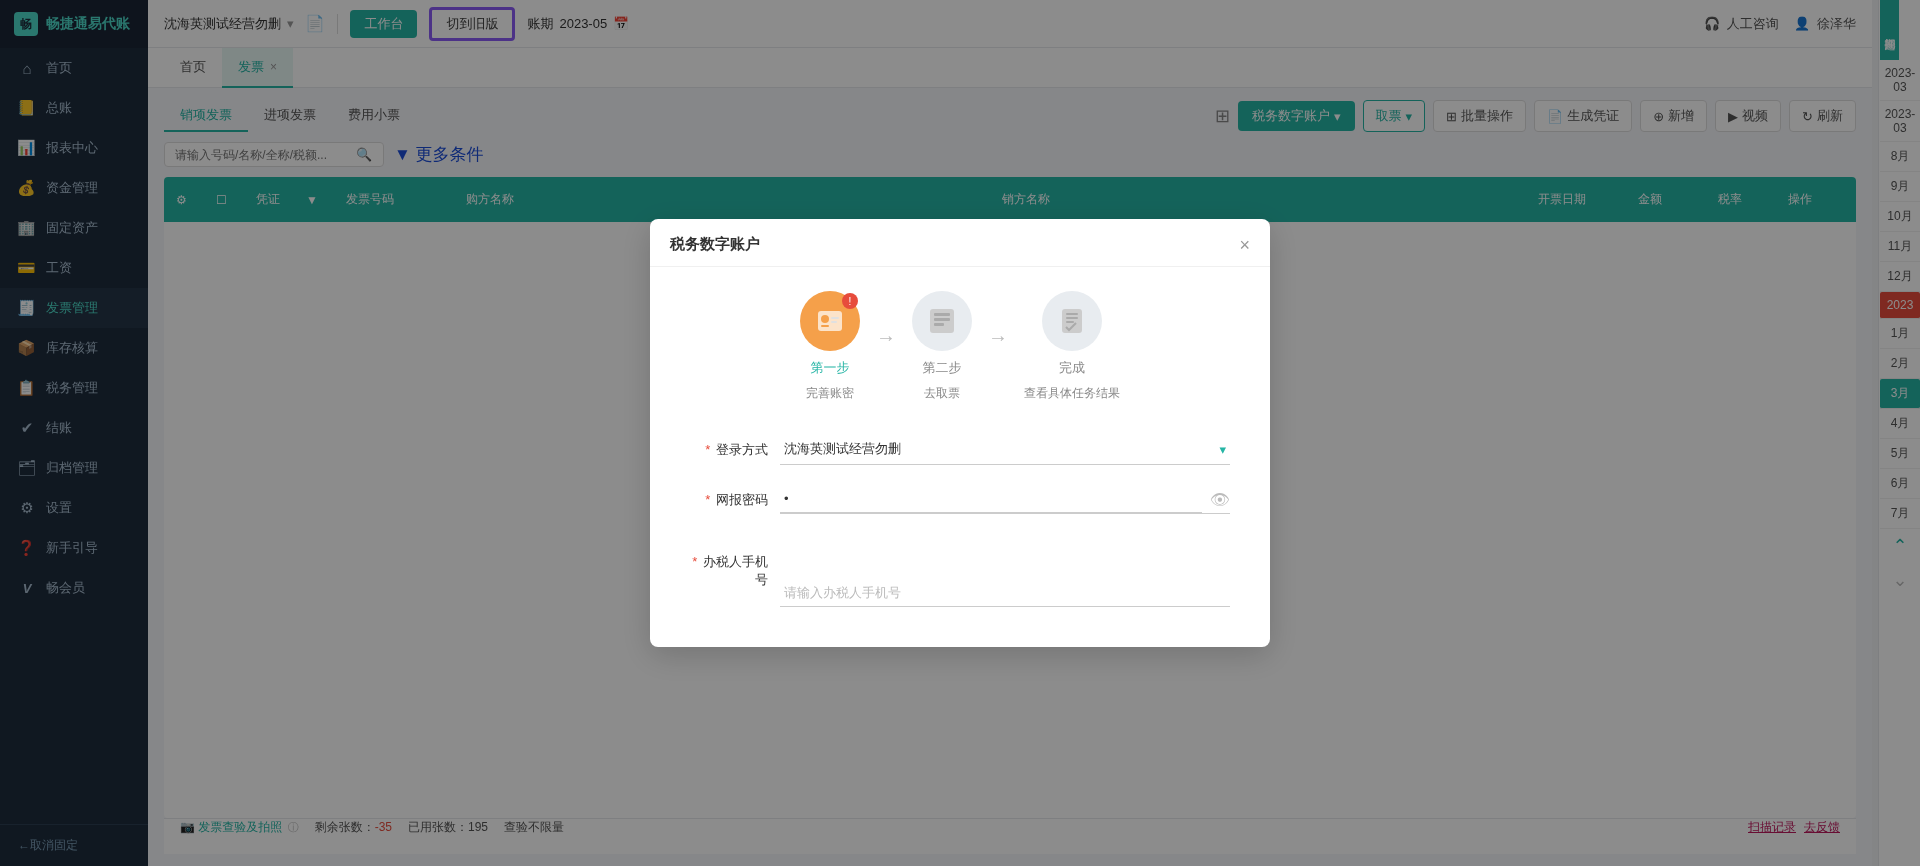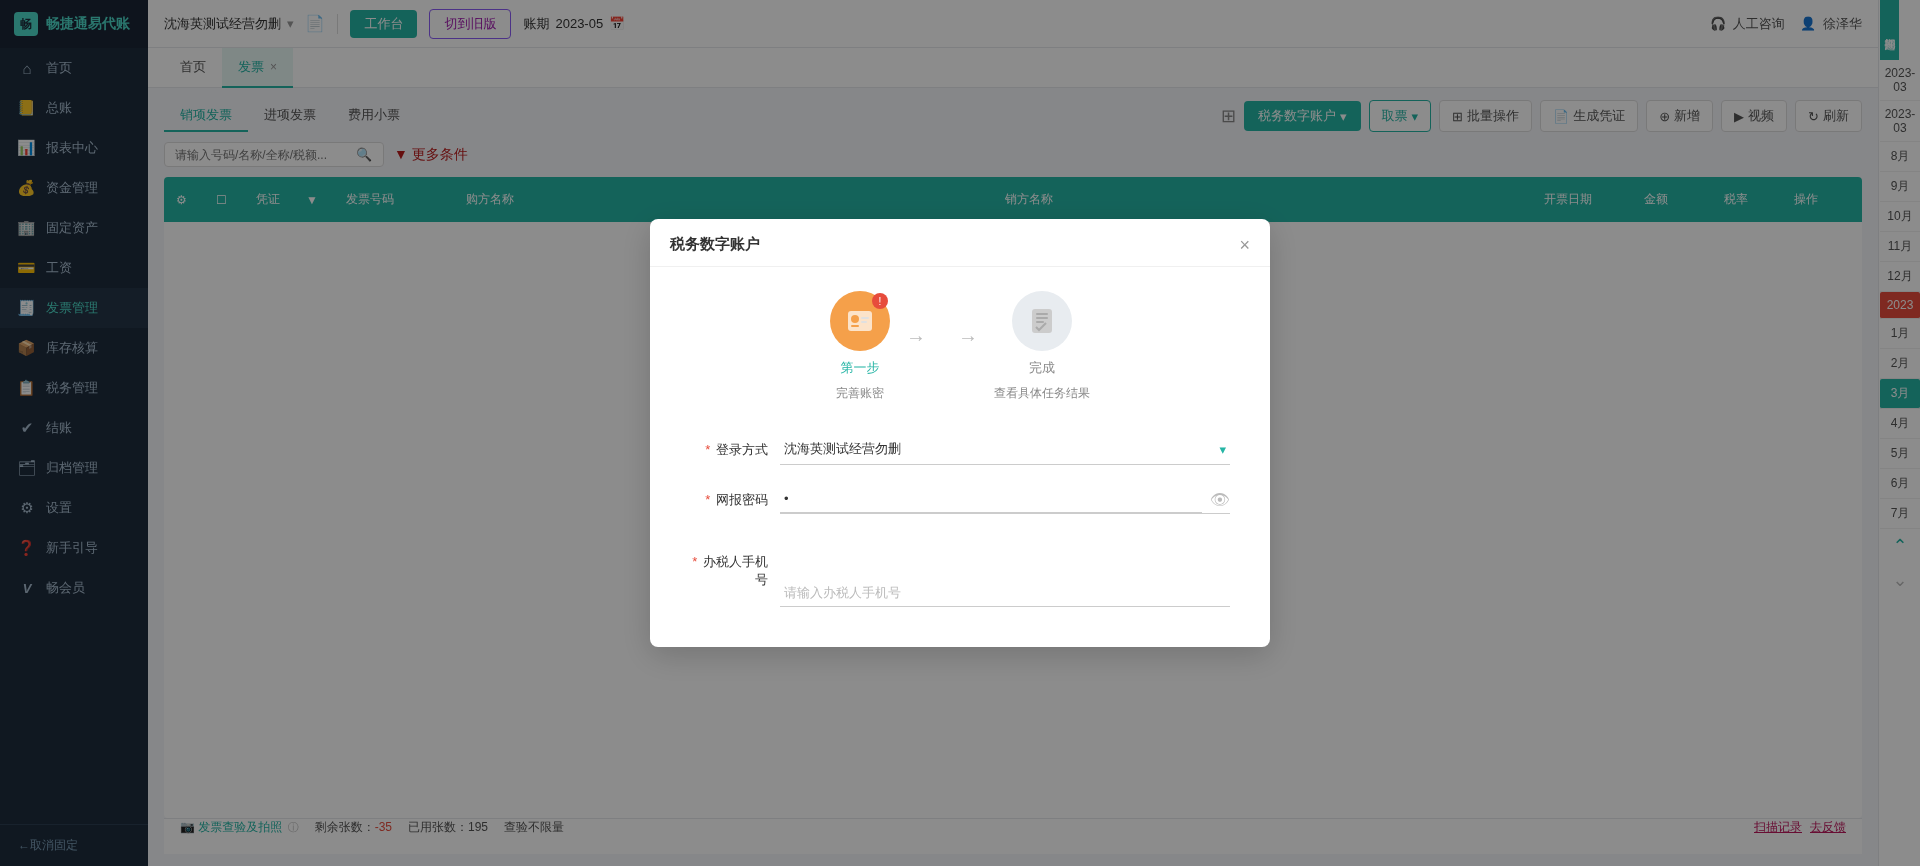--- a/index.html
+++ b/index.html
@@ -98,22 +98,22 @@
       border: none;
       cursor: pointer;
       font-size: 13px;
     }
     .topbar-btn-primary {
       background: #26b5a5;
       color: #fff;
     }
     .topbar-btn-outline {
       background: #fff;
-      color: #a21caf;
-      border: 1px solid #8b5cf6;
+      color: #404040;
+      border: 3px solid #8b5cf6;
     }
     .topbar-period {
       display: flex; align-items: center; gap: 6px;
       font-size: 13px; color: #333;
     }
     .topbar-right {
       margin-left: auto;
       display: flex; align-items: center; gap: 16px;
     }
     .topbar-user { display: flex; align-items: center; gap: 6px; color: #555; font-size: 13px; }
@@ -417,20 +417,21 @@
     .right-panel {
       width: 42px;
       background: #fff;
       border-left: 1px solid #e5e8ec;
       display: flex;
       flex-direction: column;
       align-items: center;
       padding-top: 8px;
       flex-shrink: 0;
       position: relative;
+      margin-left: 6px;
     }
     .period-item {
       width: 40px;
       text-align: center;
       padding: 6px 2px;
       font-size: 12px;
       color: #555;
       cursor: pointer;
       border-bottom: 1px solid #f0f0f0;
     }
@@ -628,21 +629,21 @@
           <span>刷新</span>
         </button>
       </div>
     </div>
 
     <div style="display:flex;align-items:center;gap:10px;margin-bottom:10px;">
       <div class="toolbar-search">
         <input type="text" style="border: none; outline: none; font-size: 12px; color: rgb(153, 153, 153); width: 100%;" placeholder="请输入号码/名称/全称/税额...">
         <span style="color:#bbb;">🔍</span>
       </div>
-      <span style="color:#b91c1c;font-size:14px;cursor:pointer;">
+      <span style="color:#1d4ed8;font-size:17px;cursor:pointer;">
         <span>▼</span>
         <span>更多条件</span>
       </span>
     </div>
 
     <div class="data-table">
       <div class="table-header">
         <div class="th th-40">⚙</div>
         <div class="th th-40">☐</div>
         <div class="th th-50">
@@ -736,20 +737,32 @@
               <rect x="17" y="16" width="6" height="2" rx="1" fill="#e0e0e0"></rect>
             </svg>
             <div class="step-badge">!</div>
           </div>
           <span class="step-label">第一步</span>
           <span class="step-sub">完善账密</span>
         </div>
 
         <div class="step-arrow">→</div>
 
+        <div class="step">
+          <div class="step-icon step-icon-inactive">
+            <svg width="32" height="32" viewBox="0 0 32 32" fill="none">
+              <rect x="4" y="4" width="24" height="24" rx="3" fill="#ccc"></rect>
+              <rect x="8" y="8" width="16" height="3" rx="1" fill="#aaa"></rect>
+              <rect x="8" y="13" width="16" height="3" rx="1" fill="#aaa"></rect>
+              <rect x="8" y="18" width="10" height="3" rx="1" fill="#aaa"></rect>
+            </svg>
+          </div>
+          <span class="step-label-inactive">第二步</span>
+          <span class="step-sub">去取票</span>
+        </div>
 
         <div class="step-arrow">→</div>
 
         <div class="step">
           <div class="step-icon step-icon-inactive">
             <svg width="32" height="32" viewBox="0 0 32 32" fill="none">
               <rect x="6" y="4" width="20" height="24" rx="3" fill="#ccc"></rect>
               <rect x="10" y="8" width="12" height="2" rx="1" fill="#aaa"></rect>
               <rect x="10" y="12" width="12" height="2" rx="1" fill="#aaa"></rect>
               <rect x="10" y="16" width="8" height="2" rx="1" fill="#aaa"></rect>

